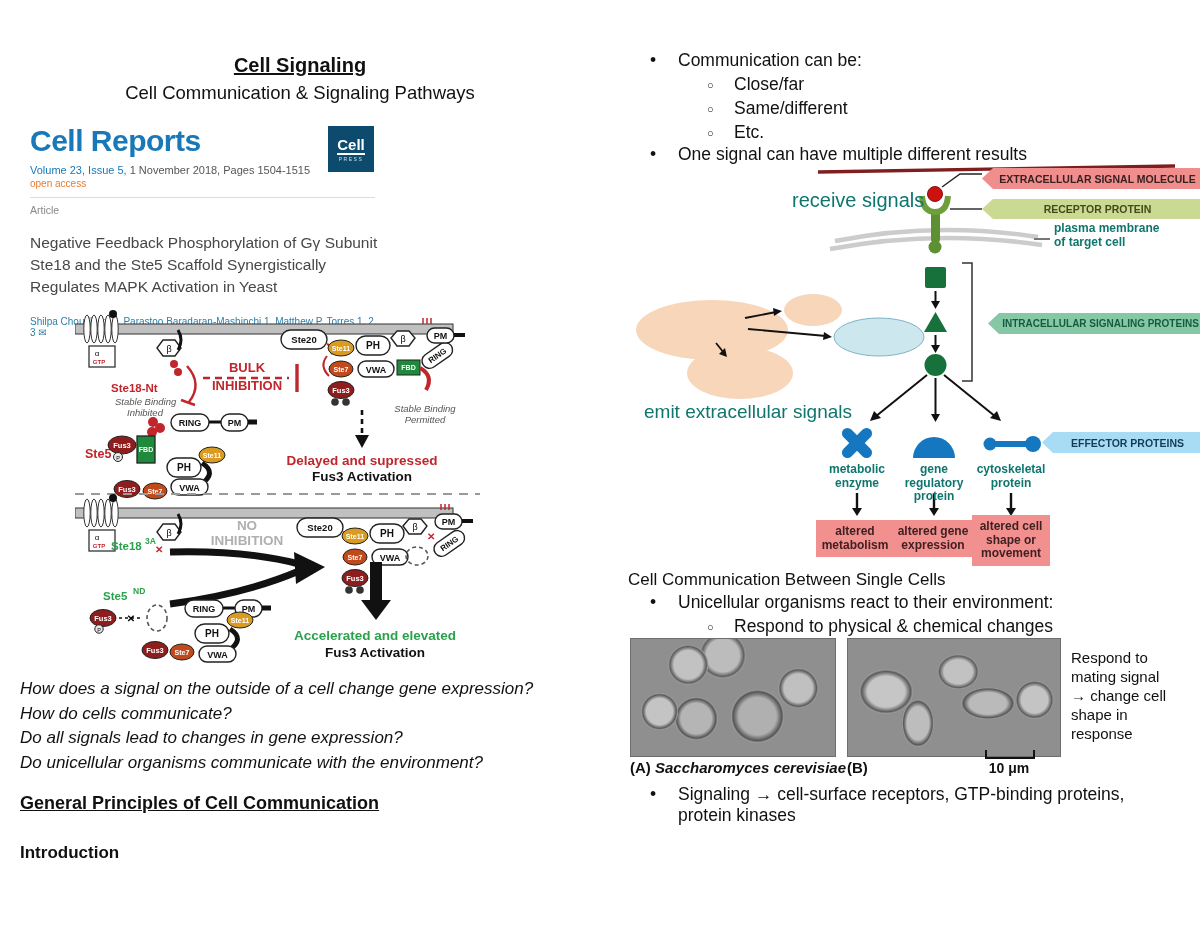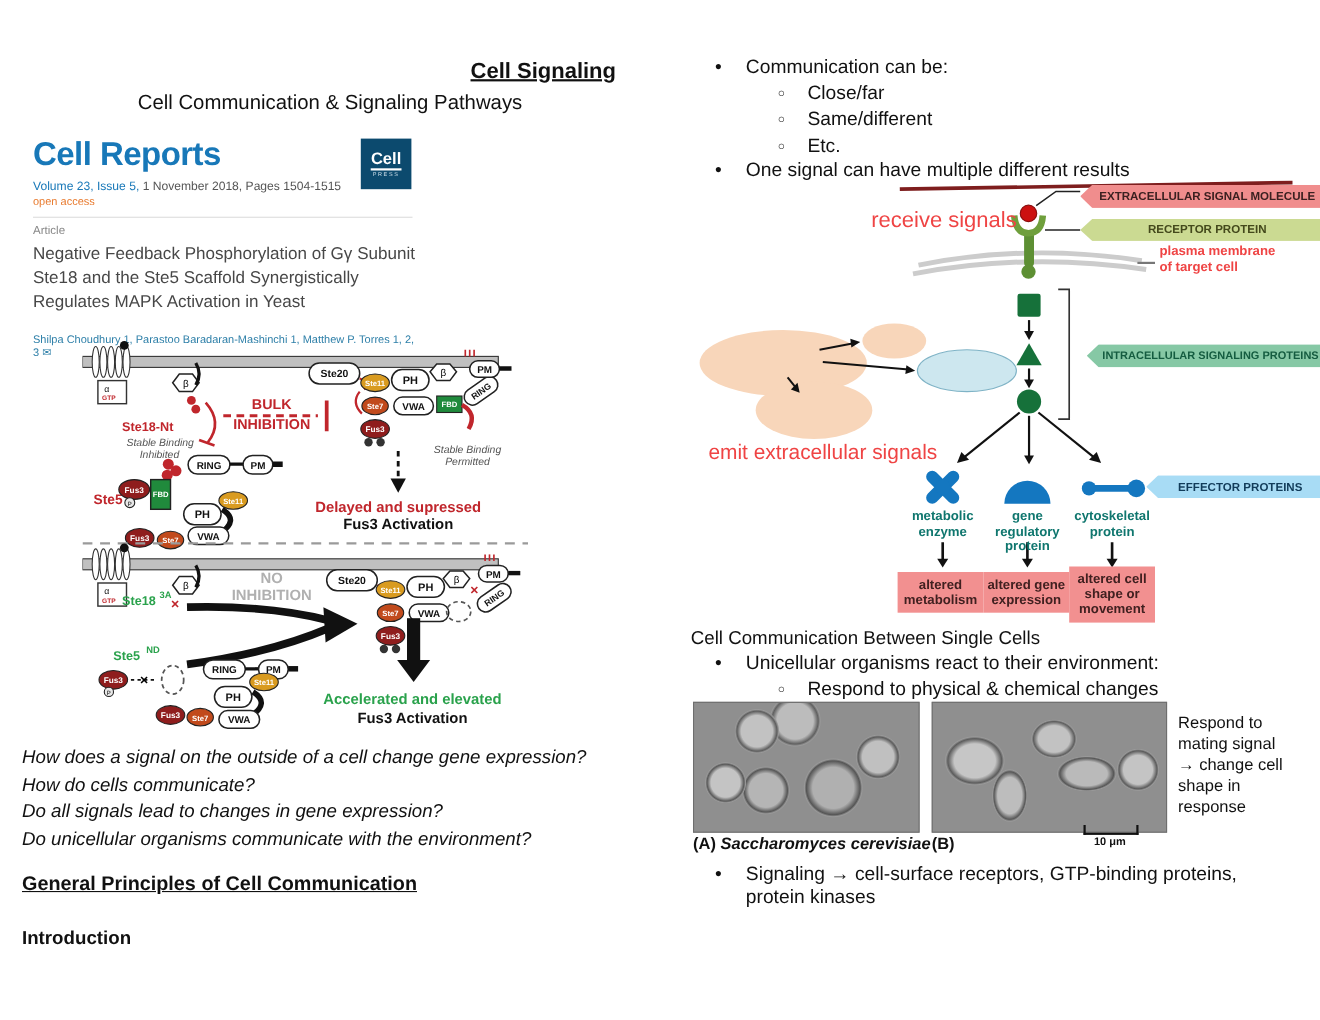--- a/index.html
+++ b/index.html
@@ -1,20 +1,20 @@
 <!DOCTYPE html>
 <html><head>
 <meta charset="utf-8">
 <style>
   html,body{margin:0;padding:0}
   body{width:1200px;height:927px;background:#ffffff;position:relative;overflow:hidden;
        font-family:"Liberation Sans",sans-serif;color:#111}
   .abs{position:absolute}
   
-  .main-title{font-size:20px;font-weight:bold;text-decoration:underline;text-align:right}
+  .main-title{font-size:20px;font-weight:bold;text-decoration:underline;text-align:center}
   .subtitle{font-size:18.5px;text-align:center;margin-top:5px}
   .journal-name{font-size:30px;font-weight:bold;color:#1878b8;letter-spacing:-.5px}
   .cell-logo{width:46px;height:46px;background:#0c4a6e;color:#fff;display:flex;flex-direction:column;
              align-items:center;justify-content:center}
   .cell-logo .top{font-size:15px;font-weight:bold;border-bottom:2px solid #fff;line-height:16px}
   .cell-logo .bottom{font-size:5px;letter-spacing:1.5px;color:#cfe0ea;margin-top:1px}
   .vol-line{font-size:11px;color:#555}
   .vol-line .blue{color:#1878b8}
   .open-access{font-size:10px;color:#e87a2e}
   .card-divider{border-top:1px solid #dcdcdc;width:345px}
@@ -28,21 +28,21 @@
   .bullet{font-size:17.5px;display:flex}
   .bullet::before{content:"\2022";width:28px;flex:0 0 28px;text-align:left}
   .bullet.sub::before{content:"\25CB";font-size:11px;line-height:22px;width:27px;flex:0 0 27px}
   
   .banner{position:absolute;display:flex;align-items:center;justify-content:center;
           font-weight:bold;clip-path:polygon(0 50%,11px 0,100% 0,100% 100%,11px 100%);padding-left:8px}
   .banner.pink{background:#f08d8d;color:#3b2020;font-size:10.5px}
   .banner.lgreen{background:#cbda92;color:#44491c;font-size:10.5px}
   .banner.tgreen{background:#86c8a5;color:#145c40;font-size:10px}
   .banner.lblue{background:#a8dcf5;color:#123c5a;font-size:10.5px}
-  .diagram-text{position:absolute;color:#ef4444}
+  .diagram-text{position:absolute;color:#0f766e}
   .effector-label{position:absolute;width:82px;text-align:center;font-size:12px;font-weight:bold;line-height:13.5px;color:#0f766e}
   .outcome-box{position:absolute;width:74px;background:#f29090;color:#402020;font-weight:bold;
                font-size:12px;line-height:13.5px;text-align:center;padding:5px 2px}
   
   .micro{position:absolute;background:#8f8f8f;border:1px solid #6e6e6e}
   .microA{background:
      radial-gradient(circle 26px at 28% 22%, #c2c2c2 0 55%, #5e5e5e 70%, #999 76%, rgba(0,0,0,0) 79%),
      radial-gradient(circle 30px at 45% 14%, #bcbcbc 0 55%, #606060 70%, #999 76%, rgba(0,0,0,0) 79%),
      radial-gradient(circle 24px at 14% 62%, #c4c4c4 0 55%, #5a5a5a 70%, #999 76%, rgba(0,0,0,0) 79%),
      radial-gradient(circle 28px at 32% 68%, #b5b5b5 0 55%, #575757 70%, #999 76%, rgba(0,0,0,0) 79%),
@@ -50,21 +50,21 @@
      radial-gradient(circle 26px at 82% 42%, #c0c0c0 0 55%, #5c5c5c 70%, #999 76%, rgba(0,0,0,0) 79%),
      #8f8f8f}
   .microB{background:
      radial-gradient(ellipse 34px 28px at 18% 45%, #c6c6c6 0 55%, #5c5c5c 72%, #999 78%, rgba(0,0,0,0) 81%),
      radial-gradient(ellipse 20px 30px at 33% 72%, #bdbdbd 0 55%, #585858 72%, #999 78%, rgba(0,0,0,0) 81%),
      radial-gradient(ellipse 26px 22px at 52% 28%, #c2c2c2 0 55%, #5f5f5f 72%, #999 78%, rgba(0,0,0,0) 81%),
      radial-gradient(ellipse 34px 20px at 66% 55%, #bababa 0 55%, #575757 72%, #999 78%, rgba(0,0,0,0) 81%),
      radial-gradient(circle 24px at 88% 52%, #c4c4c4 0 55%, #5c5c5c 72%, #999 78%, rgba(0,0,0,0) 81%),
      #8f8f8f}
   .scalebar{position:absolute;width:46px;height:7px;border-left:2px solid #111;border-right:2px solid #111;border-bottom:2px solid #111}
-  .scalelabel{position:absolute;width:52px;text-align:center;font-size:10px;font-weight:bold}
+  .scalelabel{position:absolute;width:52px;text-align:center;font-size:14px;font-weight:bold}
   .caption{font-size:15px}
   .caption .sp{font-style:italic;font-weight:600}
   .side-note{font-size:15px;line-height:19px}
   
   text{font-family:"Liberation Sans",sans-serif}
   .pill{fill:#fff;stroke:#222;stroke-width:1.4}
   .pt{font-size:9px;font-weight:bold;fill:#111;text-anchor:middle}
   .red-lab{fill:#c0262c;font-weight:bold}
   .green-lab{fill:#2aa24c;font-weight:bold}
   .gray-it{fill:#555;font-style:italic;font-size:9.5px}
@@ -83,21 +83,21 @@
   <div class="cell-logo abs" style="left:298px;top:2px">
     <span class="top">Cell</span>
     <span class="bottom">PRESS</span>
   </div>
   <div class="vol-line" style="margin-top:6px">
     <span class="blue">Volume 23, Issue 5,</span><span> 1 November 2018, Pages 1504-1515</span>
   </div>
   <div class="open-access" style="margin-top:2px">open access</div>
   <div class="card-divider" style="margin-top:8px"></div>
   <div class="article-label" style="margin-top:6px">Article</div>
-  <div class="article-title" style="margin-top:4px">Negative Feedback Phosphorylation of Gγ Subunit Ste18 and the Ste5 Scaffold Synergistically Regulates MAPK Activation in Yeast</div>
+  <div class="article-title" style="margin-top:16px">Negative Feedback Phosphorylation of Gγ Subunit Ste18 and the Ste5 Scaffold Synergistically Regulates MAPK Activation in Yeast</div>
   <div class="authors" style="margin-top:18px">Shilpa Choudhury 1, Parastoo Baradaran-Mashinchi 1, Matthew P. Torres 1, 2, 3 ✉</div>
 </div>
 
 <svg class="abs" style="left:75px;top:308px" width="405" height="362" viewBox="0 0 405 362">
 
   <rect x="0" y="16" width="378" height="10" fill="#c0c0c0" stroke="#333" stroke-width="1"></rect>
 
   <g>
     <ellipse cx="12" cy="21" rx="3.2" ry="14" fill="#fff" stroke="#333"></ellipse>
     <ellipse cx="19" cy="21" rx="3.2" ry="14" fill="#fff" stroke="#333"></ellipse>

